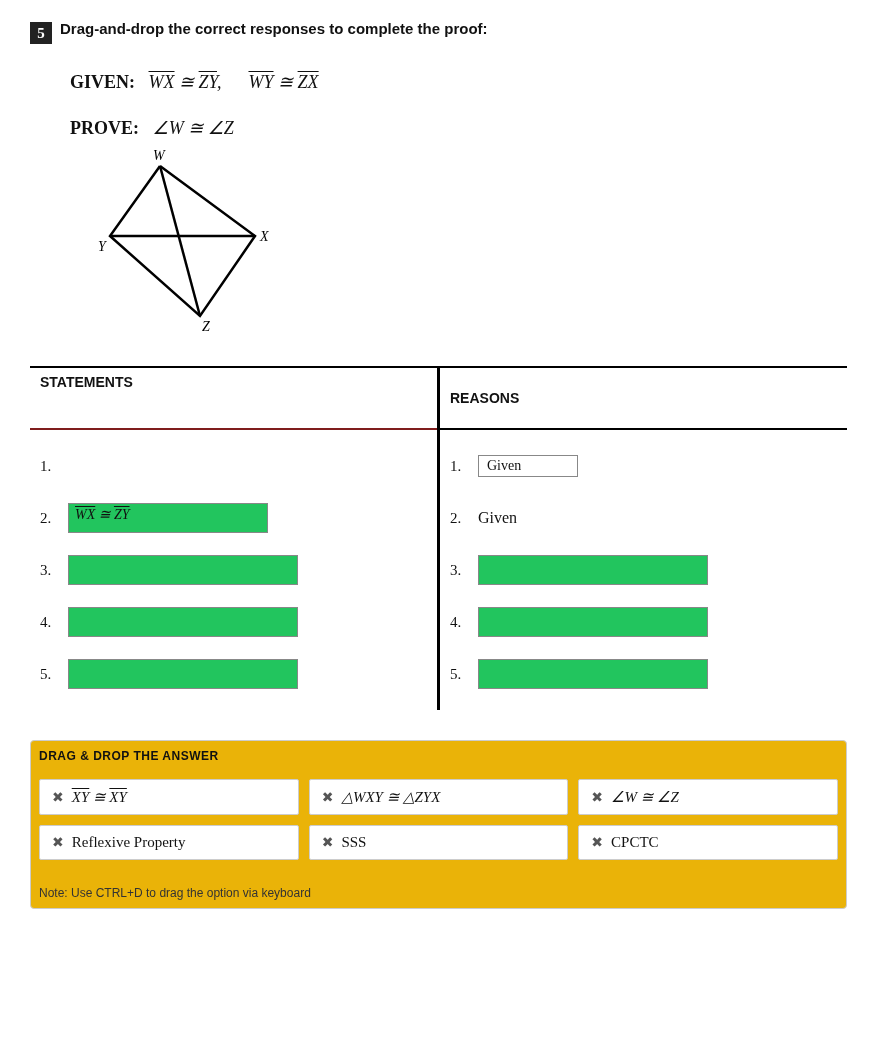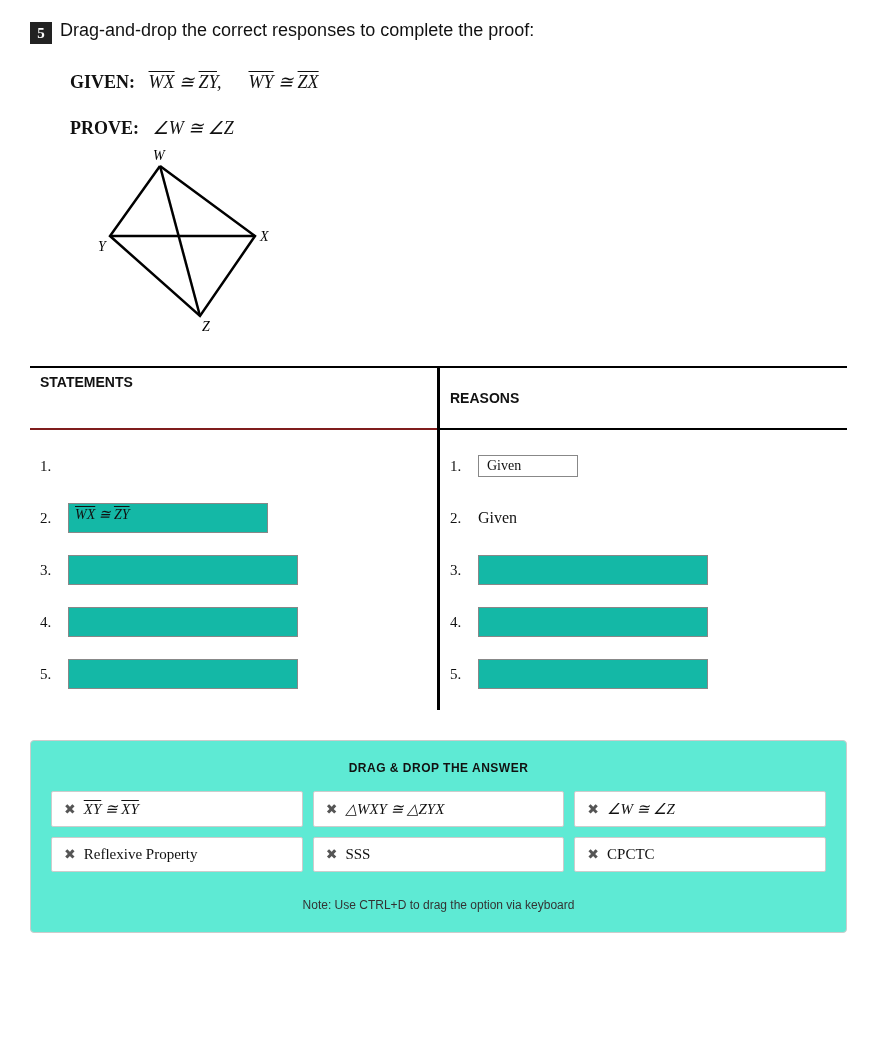--- a/index.html
+++ b/index.html
@@ -26,22 +26,22 @@
       color: #fff;
       width: 22px;
       height: 22px;
       display: flex;
       align-items: center;
       justify-content: center;
       flex-shrink: 0;
       margin-top: 2px;
     }
     .question-instruction {
-      font-size: 18px;
-      font-weight: 400;
+      font-size: 15px;
+      font-weight: 700;
       font-family: Arial, sans-serif;
     }
 
     .given-prove-section {
       display: flex;
       align-items: flex-start;
       justify-content: space-between;
       margin: 20px 0 20px 40px;
       flex-direction: column;
     }
@@ -117,37 +117,36 @@
       margin-right: 10px;
       min-width: 18px;
     }
     .row-content {
       flex: 1;
     }
     .drop-box {
       border: 1px solid #888;
       min-height: 30px;
       min-width: 200px;
-      background: #14b8a6;
+      background: #22c55e;
       display: inline-block;
       padding: 2px 6px;
       font-size: 14px;
     }
     .static-text {
       font-size: 16px;
     }
 
     
     .drag-drop-section {
       border: 1px solid #ccc;
       border-radius: 4px;
-      background: #5eead4;
-      padding: 20px;
+      background: #eab308;
+      padding: 8px;
       margin-top: 30px;
-      text-align: center;
     }
     .drag-drop-title {
       font-family: Arial, sans-serif;
       font-weight: bold;
       font-size: 12px;
       margin-bottom: 16px;
       letter-spacing: 0.5px;
     }
     .drag-options-grid {
       display: grid;

